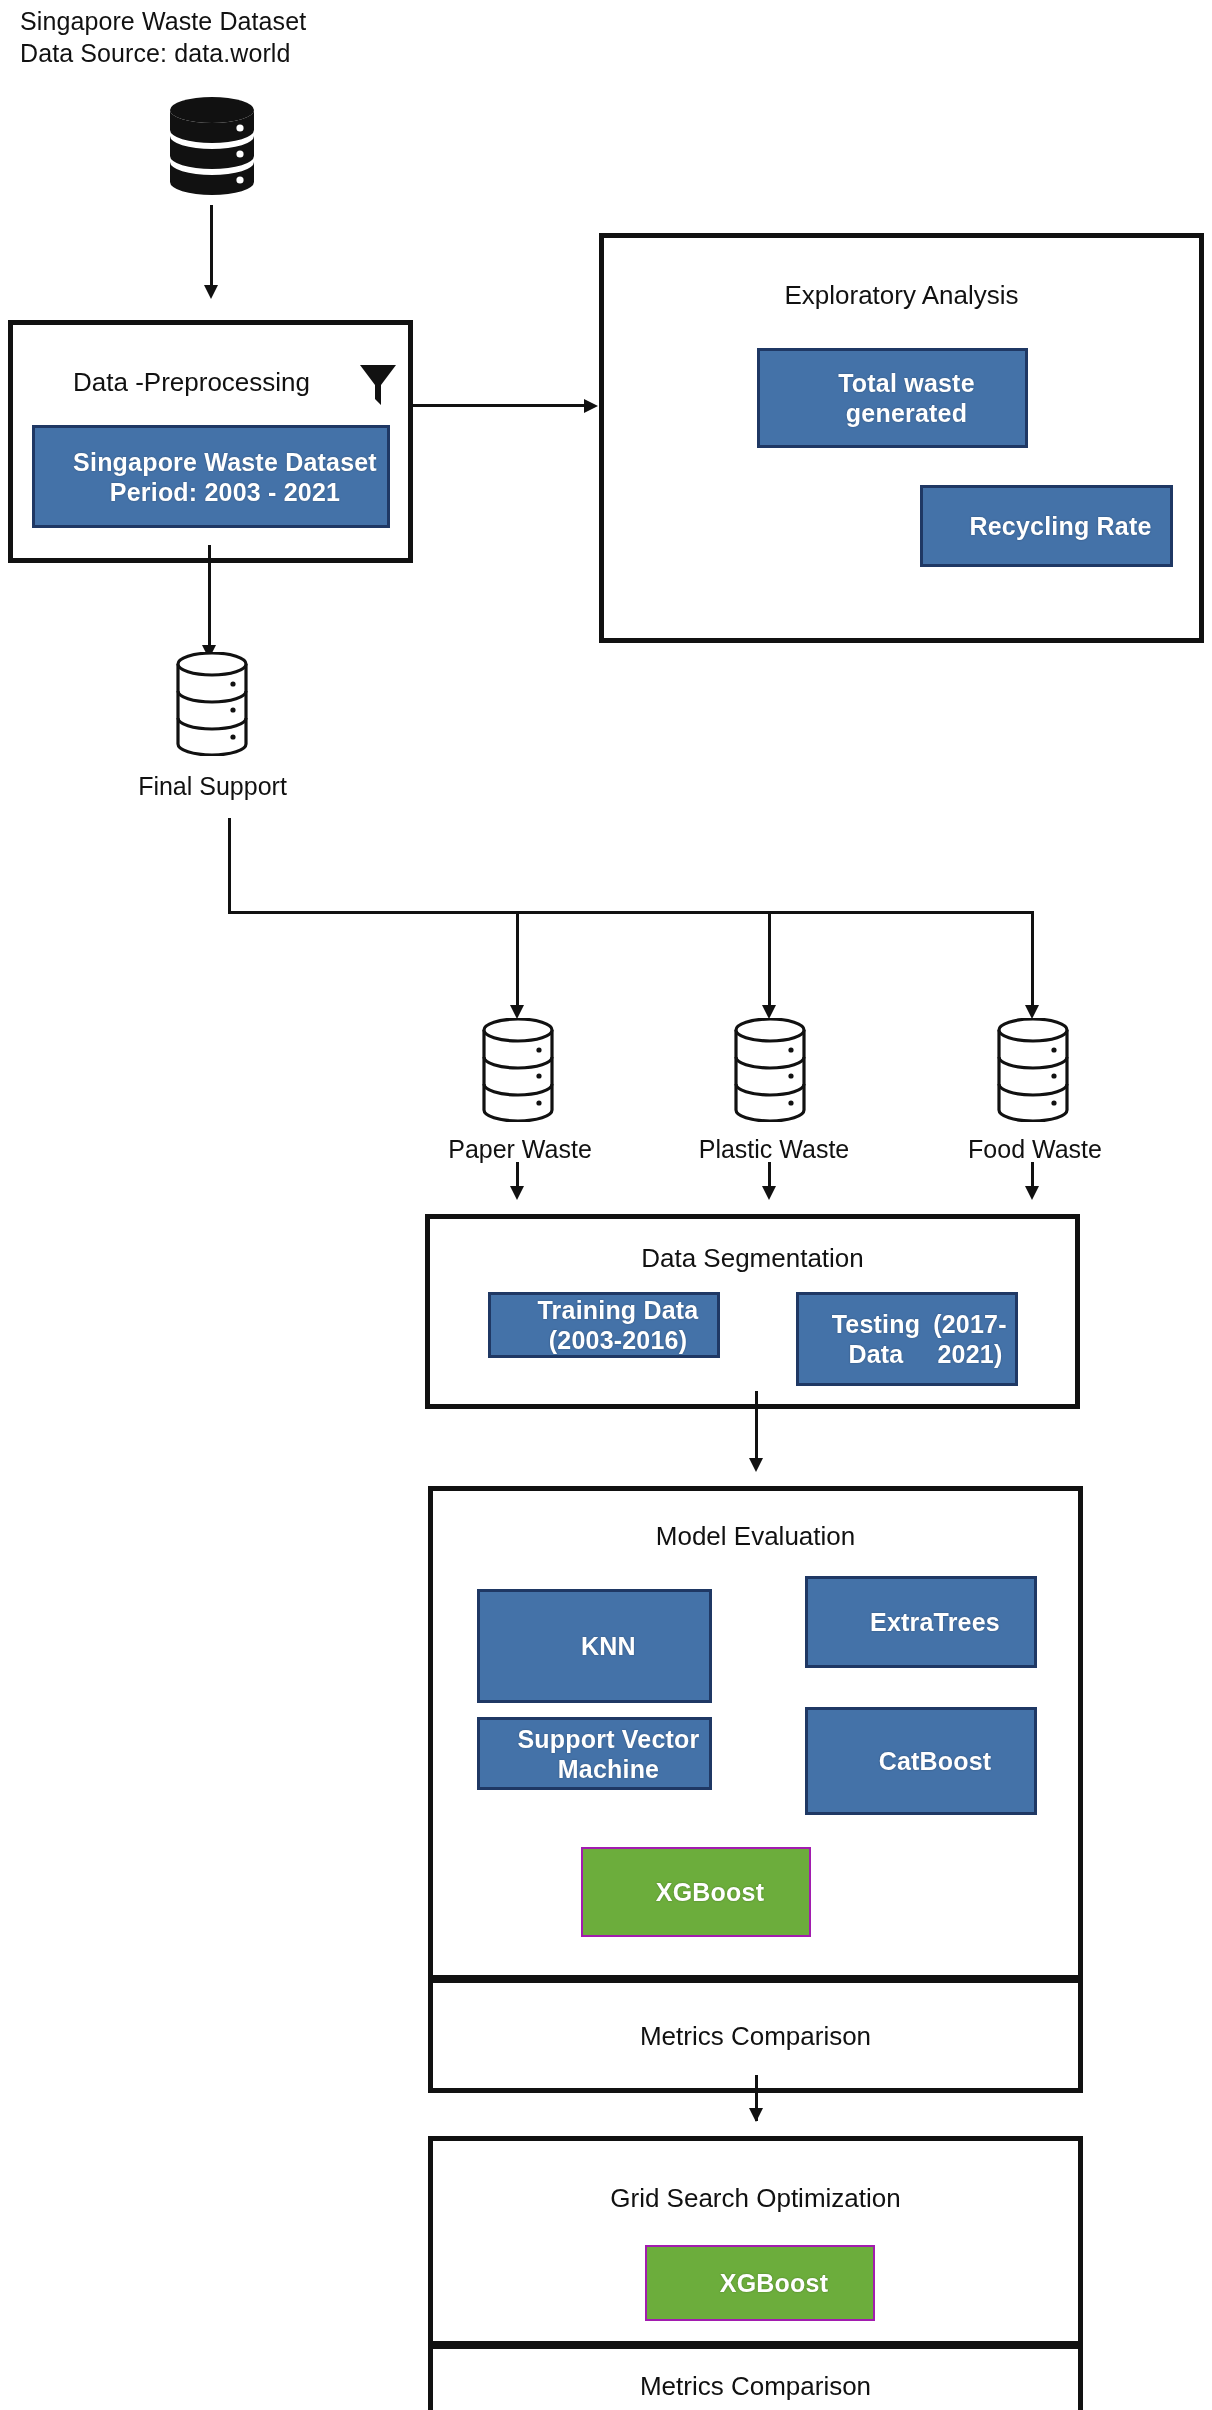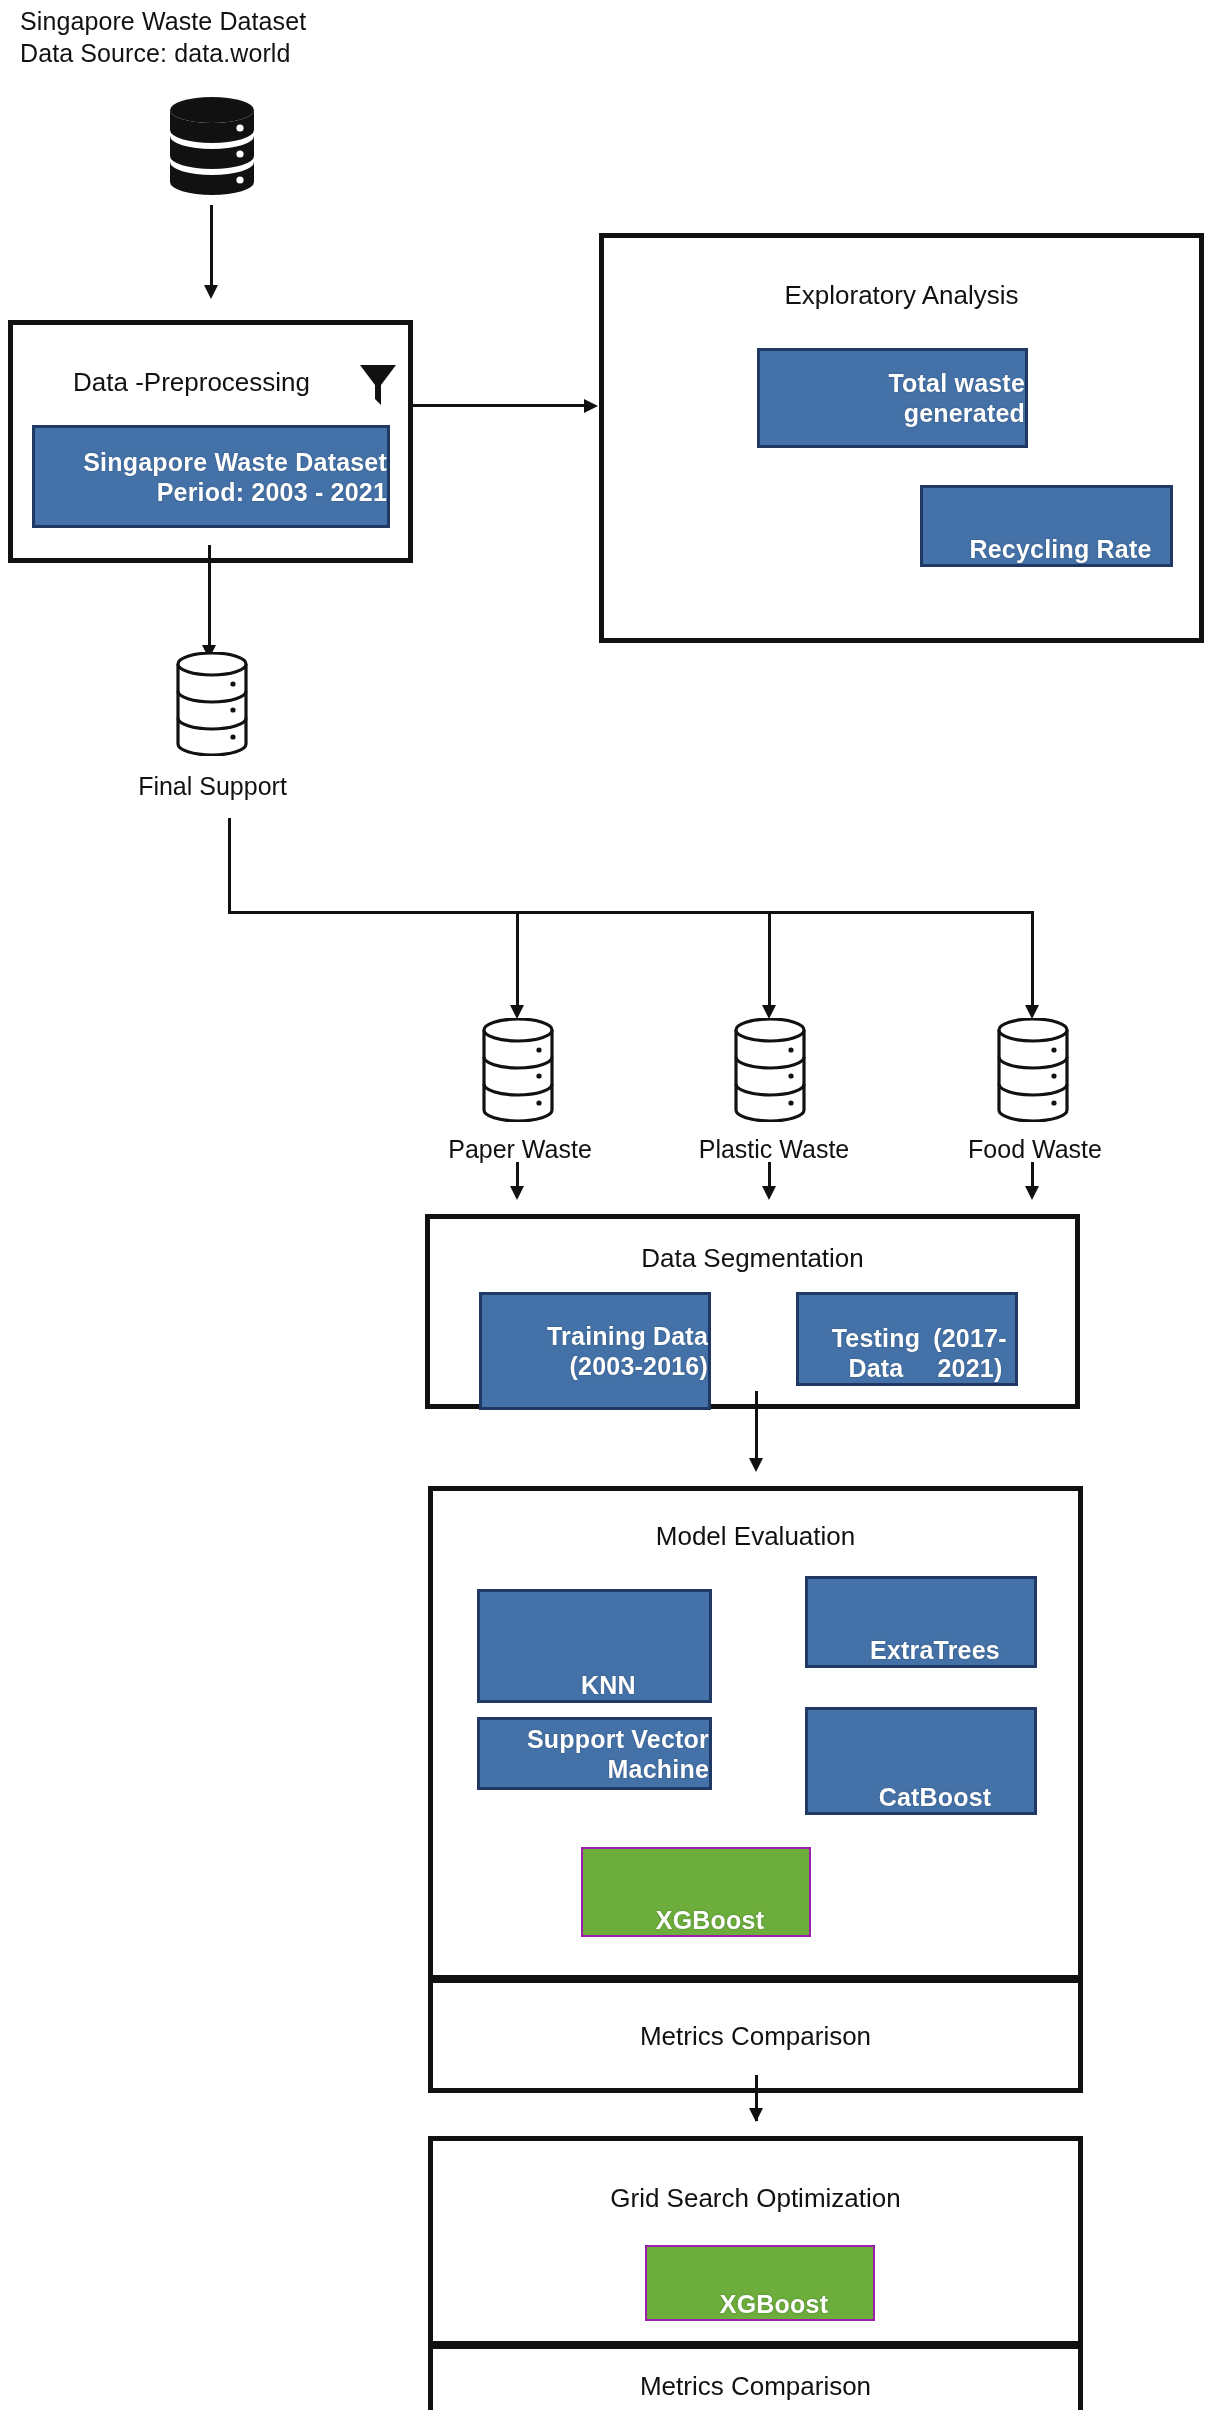--- a/index.html
+++ b/index.html
@@ -13,21 +13,21 @@
   
   .txt{position:absolute;color:#111;white-space:nowrap;}
   .hdr{font-size:25px;line-height:34px;letter-spacing:.1px;}
   .caption{font-size:25px;text-align:center;}
   .sec-title{font-size:26px;text-align:center;width:100%;left:0;}
 
   
   .outline{position:absolute;box-sizing:border-box;border:5px solid #111;background:#fff;margin-top:18px;}
 
   
-  .node{position:absolute;box-sizing:border-box;display:flex;align-items:flex-end;
+  .node{position:absolute;box-sizing:border-box;display:flex;align-items:center;
         justify-content:center;text-align:center;color:#fff;font-weight:bold;
         font-size:25px;line-height:30px;letter-spacing:.2px;
         text-shadow:0 0 2px rgba(0,0,0,.30);padding-left:28px;}
   .node.blue{background:#4472A8;border:3px solid #1F3864;}
   .node.green{background:#6CAD3C;border:2px solid #a21caf;}
 
   
   .vline{position:absolute;background:#111;width:3px;}
   .hline{position:absolute;background:#111;height:3px;}
   .arrow-d{position:absolute;width:0;height:0;border-left:7px solid transparent;
@@ -191,21 +191,21 @@
   <div class="vline" style="left:768px;top:1162px;height:32px;"></div>
   <div class="arrow-d" style="left:762px;top:1186px;"></div>
 
   <div class="vline" style="left:1031px;top:1162px;height:32px;"></div>
   <div class="arrow-d" style="left:1025px;top:1186px;"></div>
 
   <div class="outline" style="left:425px;top:1196px;width:655px;height:195px;">
 
     <div class="txt sec-title" style="top:24px;">Data Segmentation</div>
 
-    <div class="node blue" style="left:49px;top:73px;width:232px;height:118px;flex-direction:column;">
+    <div class="node blue" style="left:58px;top:73px;width:232px;height:66px;flex-direction:column;">
       <span>Training Data</span>
       <span>(2003-2016)</span>
     </div>
 
     <div class="node blue" style="left:366px;top:73px;width:222px;height:94px;">
       <span>Testing Data</span>
       <span>(2017-2021)</span>
     </div>
   </div>
 

